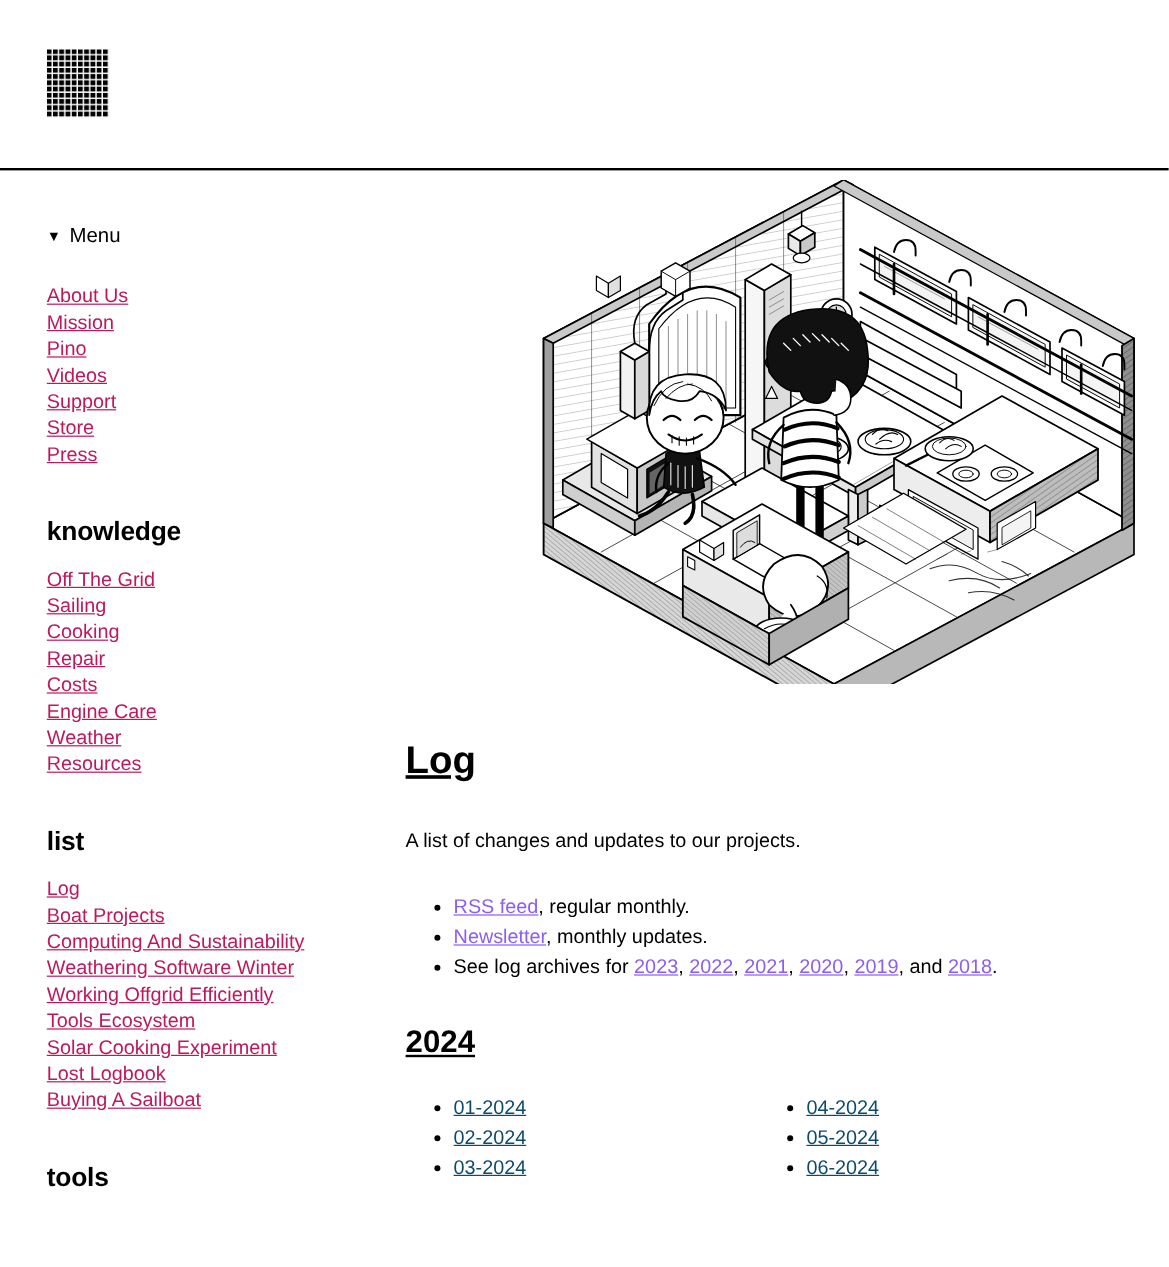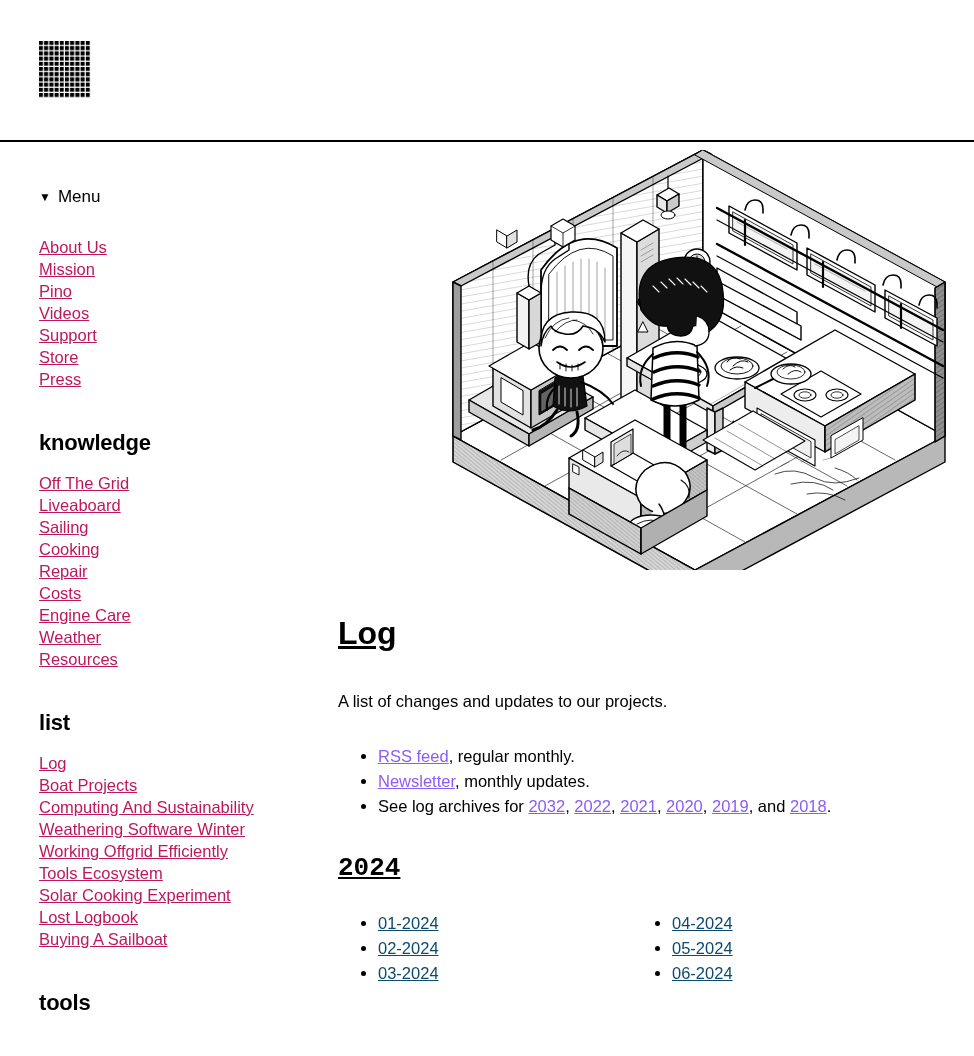--- a/index.html
+++ b/index.html
@@ -121,21 +121,20 @@
   }
   h2.year-title {
     font-size: 26px;
     line-height: 30px;
     font-weight: bold;
     margin: 34px 0 0 0;
     display: inline-block;
     text-decoration: underline;
     text-underline-offset: 2px;
     cursor: pointer;
-    font-family: Liberation Mono, monospace;
   }
   .month-grid {
     display: flex;
     margin-top: 28px;
   }
   .month-col {
     width: 294px;
     flex: 0 0 294px;
   }
   .month-col ul {
@@ -184,21 +183,20 @@
       <li><a href="#">Pino</a></li>
       <li><a href="#">Videos</a></li>
       <li><a href="#">Support</a></li>
       <li><a href="#">Store</a></li>
       <li><a href="#">Press</a></li>
     </ul>
 
     <h2 class="side-heading">knowledge</h2>
     <ul class="nav-list">
       <li><a href="#">Off The Grid</a></li>
-      <li><a href="#">Liveaboard</a></li>
       <li><a href="#">Sailing</a></li>
       <li><a href="#">Cooking</a></li>
       <li><a href="#">Repair</a></li>
       <li><a href="#">Costs</a></li>
       <li><a href="#">Engine Care</a></li>
       <li><a href="#">Weather</a></li>
       <li><a href="#">Resources</a></li>
     </ul>
 
     <h2 class="side-heading">list</h2>
@@ -548,21 +546,21 @@
 
     <div class="content-inner">
 
       <h1 class="doc-title">Log</h1>
 
       <p class="lede">A list of changes and updates to our projects.</p>
 
       <ul class="bullets">
         <li><a href="#">RSS feed</a><span>, regular monthly.</span></li>
         <li><a href="#">Newsletter</a><span>, monthly updates.</span></li>
-        <li><span>See log archives for </span><a href="#">2032</a><span>, </span><a href="#">2022</a><span>, </span><a href="#">2021</a><span>, </span><a href="#">2020</a><span>, </span><a href="#">2019</a><span>, and </span><a href="#">2018</a><span>.</span></li>
+        <li><span>See log archives for </span><a href="#">2023</a><span>, </span><a href="#">2022</a><span>, </span><a href="#">2021</a><span>, </span><a href="#">2020</a><span>, </span><a href="#">2019</a><span>, and </span><a href="#">2018</a><span>.</span></li>
       </ul>
 
       <h2 class="year-title">2024</h2>
 
       <div class="month-grid">
         <div class="month-col">
           <ul>
             <li><a href="#">01-2024</a></li>
             <li><a href="#">02-2024</a></li>
             <li><a href="#">03-2024</a></li>

